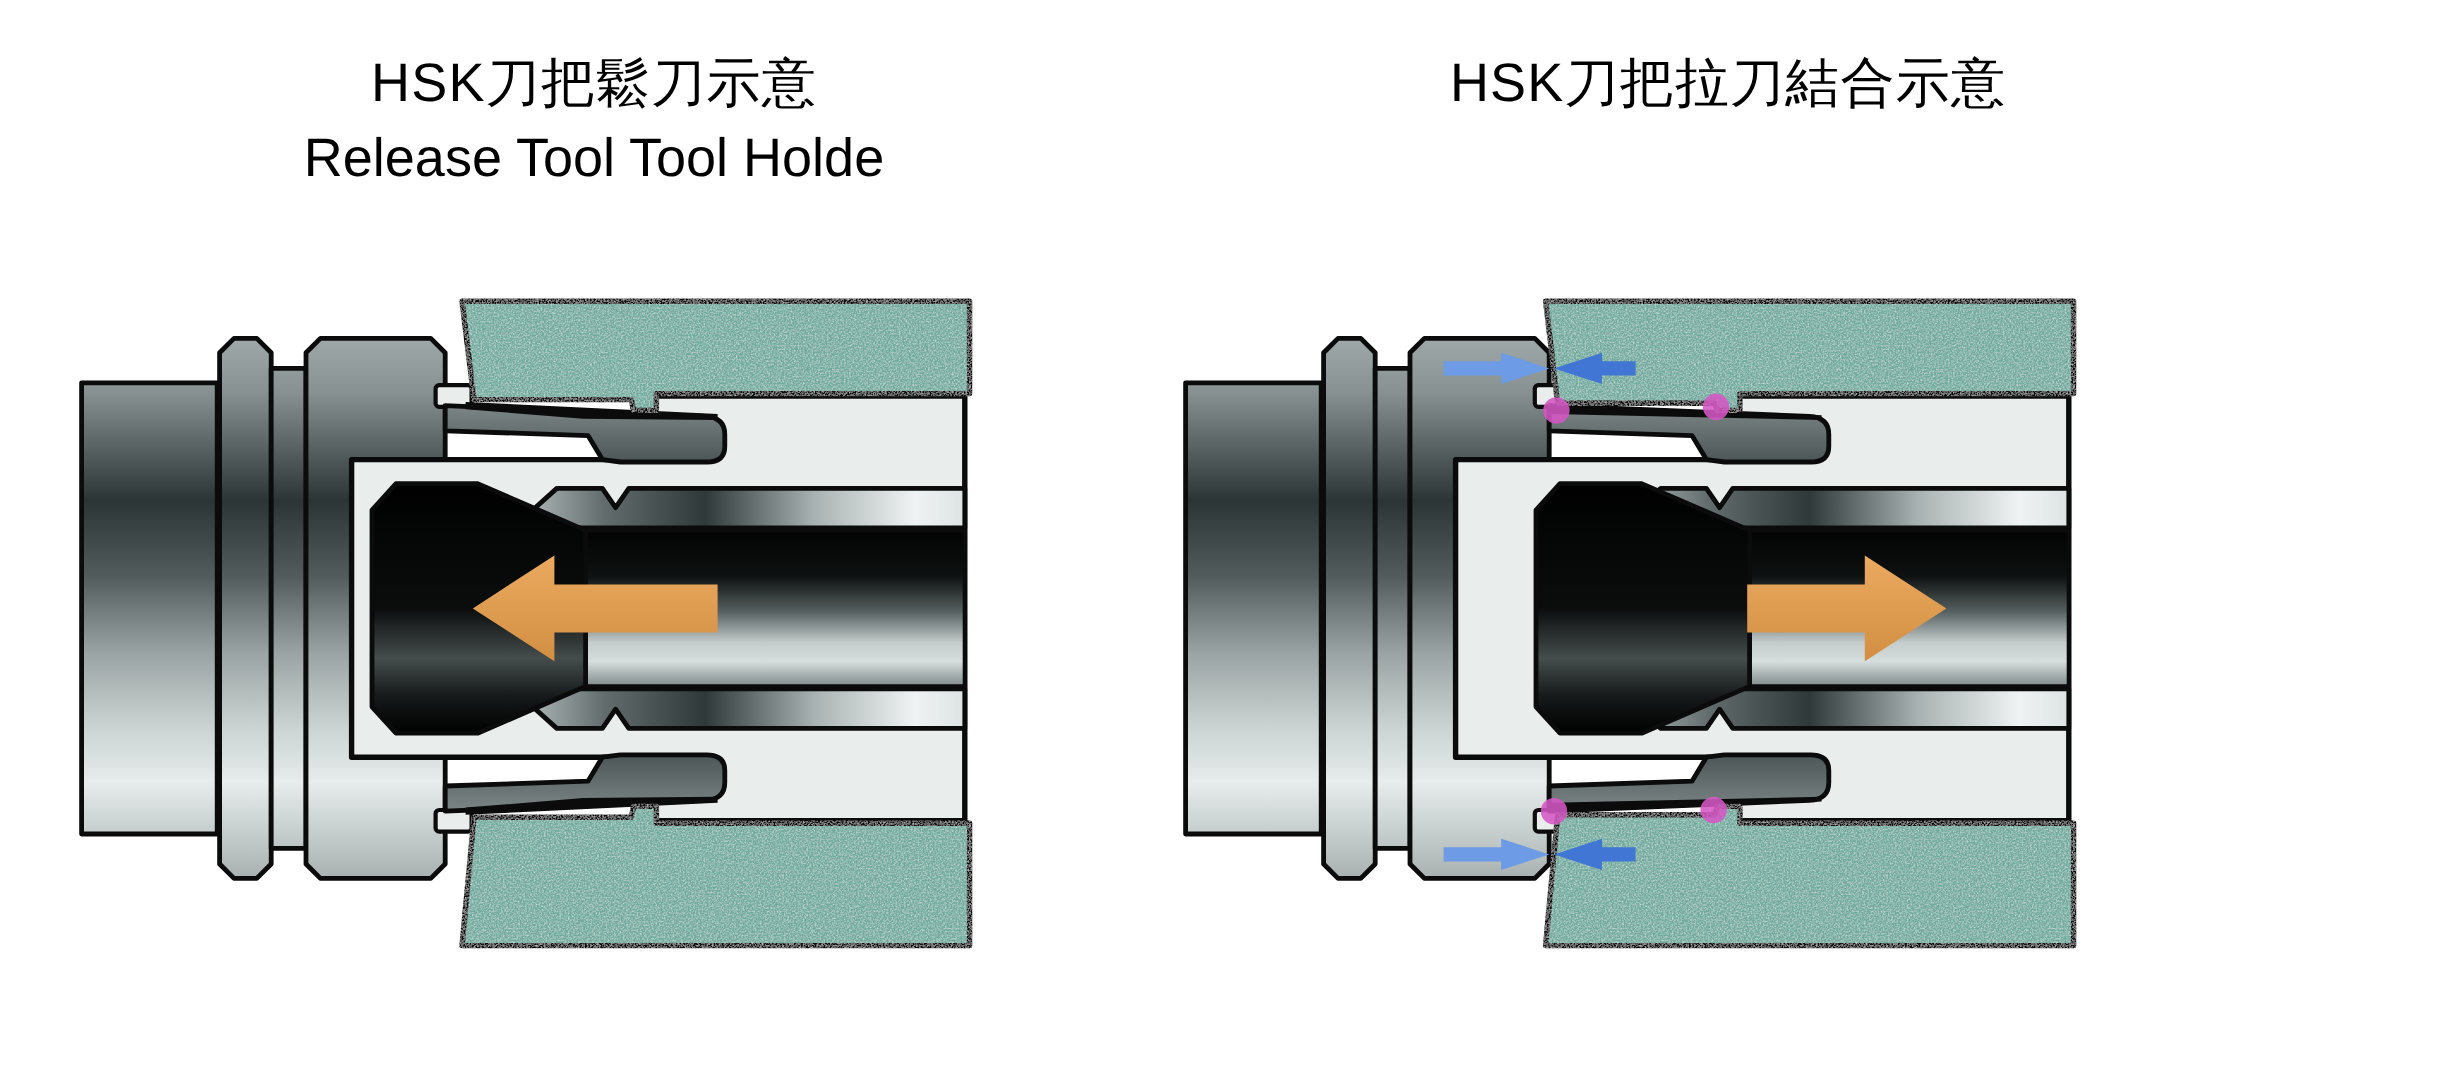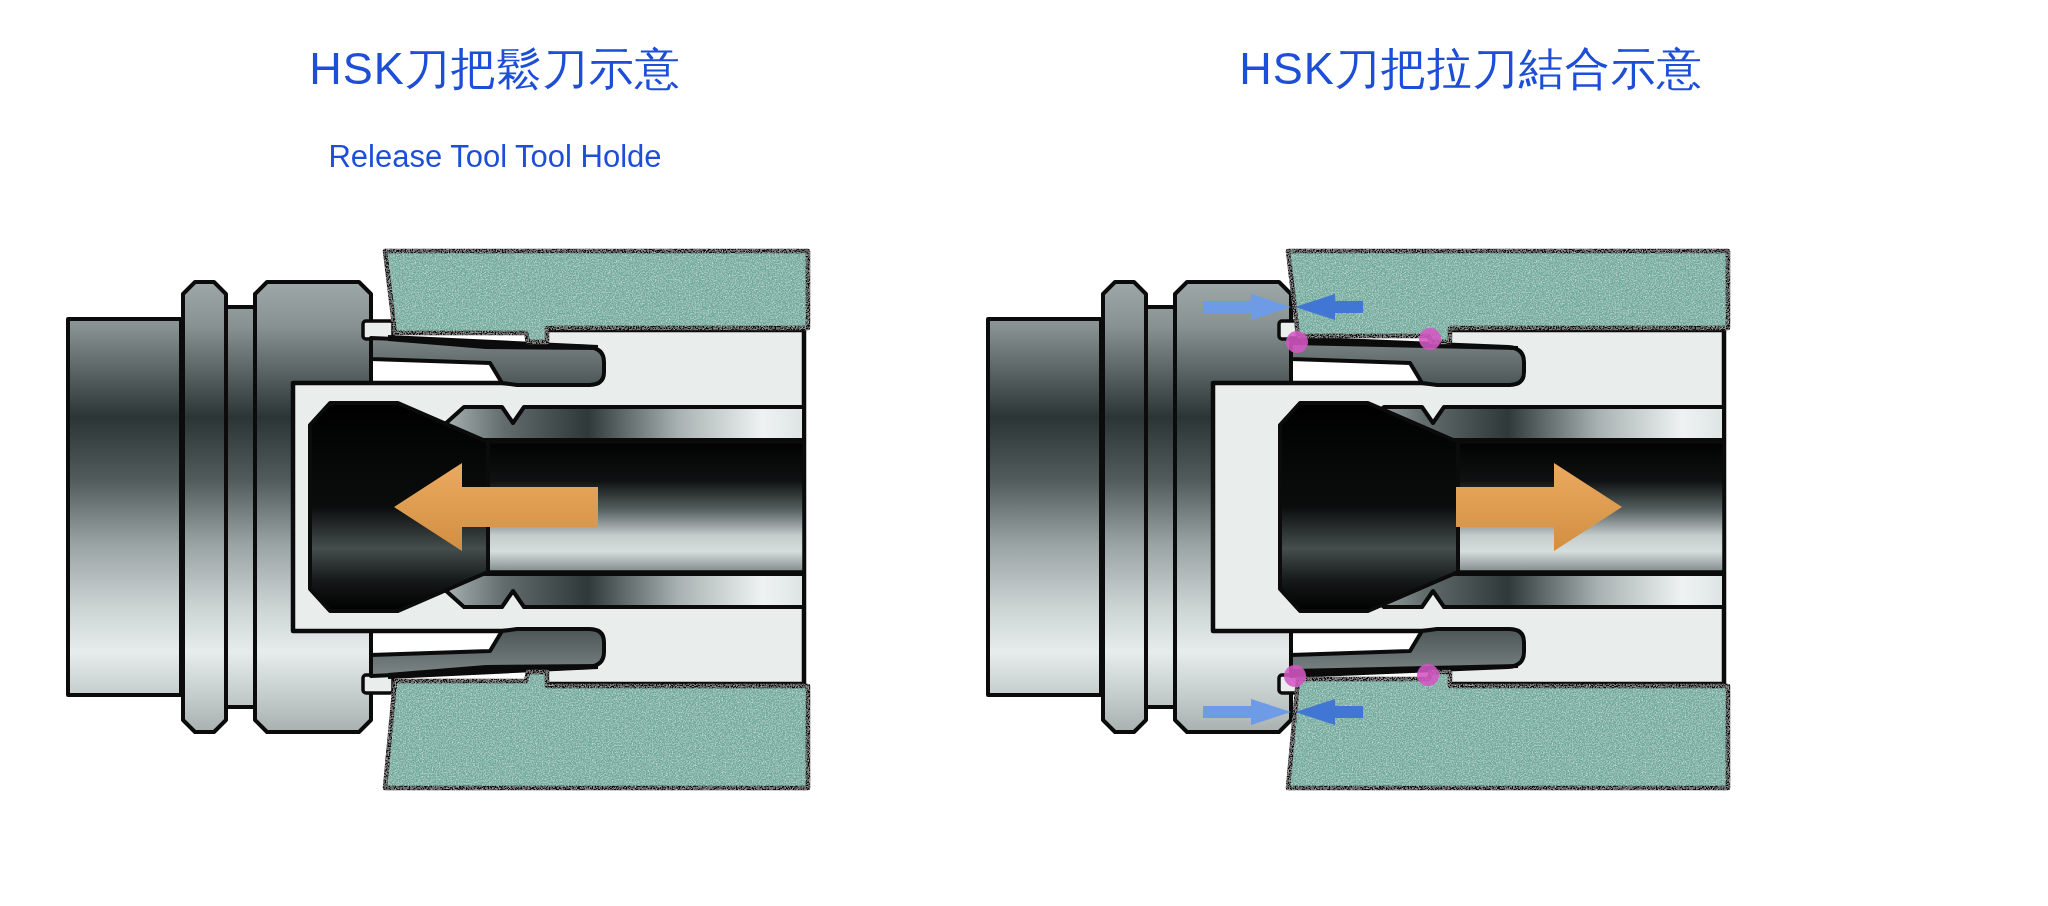--- a/index.html
+++ b/index.html
@@ -1,21 +1,21 @@
 <!DOCTYPE html>
 <html><head>
 <meta charset="utf-8">
 <style>
   html,body{margin:0;padding:0;}
   body{width:2048px;height:906px;position:relative;background:#ffffff;overflow:hidden;
        font-family:"Liberation Sans","DejaVu Sans",sans-serif;}
   .stage{position:absolute;inset:0;background:#ffffff;}
-  .fig-title{position:absolute;top:38px;width:800px;text-align:center;color:#1d4ed8;}
+  .fig-title{position:absolute;top:38px;width:800px;text-align:center;color:#000000;}
   .fig-title .zh{font-size:45px;line-height:62px;letter-spacing:1px;}
-  .fig-title .en{font-size:31px;line-height:64px;letter-spacing:0px;margin-top:25px;}
+  .fig-title .en{font-size:45px;line-height:64px;letter-spacing:0px;}
   svg.diag{position:absolute;top:235px;}
   #diag-left{left:58px;}
   #diag-right{left:978px;}
 </style>
 </head>
 <body>
 
 <div class="stage">
 
   <svg width="0" height="0" style="position:absolute" aria-hidden="true">
@@ -67,21 +67,21 @@
             <feMergeNode in="wi"></feMergeNode>
           </feMerge>
       </filter>
     </defs>
   </svg>
 
   <div class="fig-title" style="left:95px">
     <div class="zh">HSK刀把鬆刀示意</div>
     <div class="en">Release Tool Tool Holde</div>
   </div>
-  <div class="fig-title" style="left:1071px">
+  <div class="fig-title" style="left:1040px">
     <div class="zh">HSK刀把拉刀結合示意</div>
   </div>
 
   <svg id="diag-left" class="diag" viewBox="0 0 780 570" width="780" height="570">
 
     <path d="M10,84 H123 V460 H10 Z" fill="url(#gMetal)" stroke="#0B0B0B" stroke-width="4" stroke-linejoin="round"></path>
     <path d="M125,59 L137,47 H156 L168,59 V485 L156,497 H137 L125,485 Z" fill="url(#gMetal)" stroke="#0B0B0B" stroke-width="4" stroke-linejoin="round"></path>
     <path d="M168,72 H197 V472 H168 Z" fill="url(#gMetal)" stroke="#0B0B0B" stroke-width="4" stroke-linejoin="round"></path>
     <path d="M197,59 L209,47 H301 L313,59 V485 L301,497 H209 L197,485 Z" fill="url(#gMetal)" stroke="#0B0B0B" stroke-width="4" stroke-linejoin="round"></path>
 

